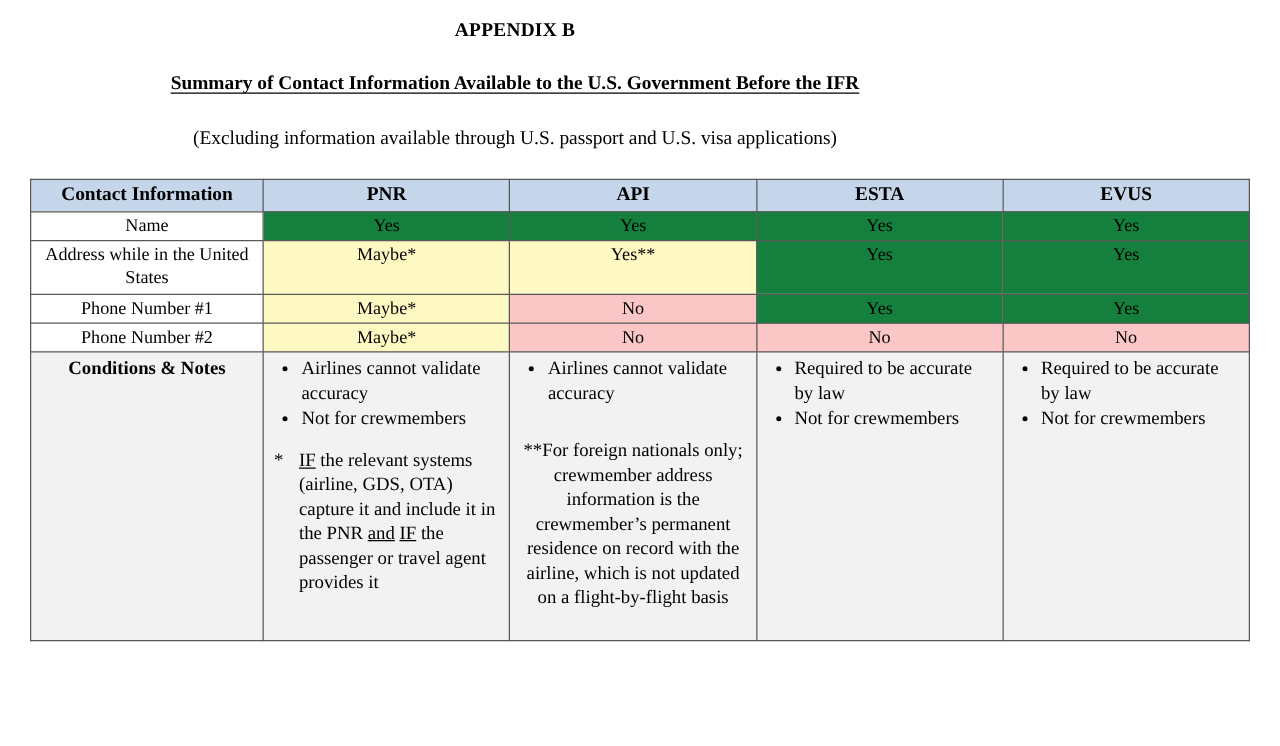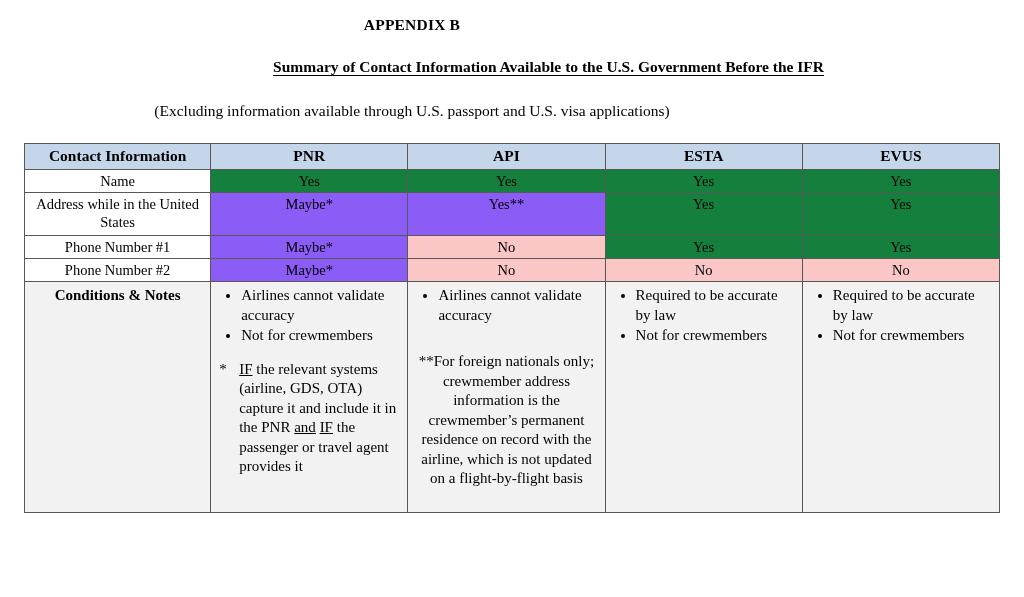--- a/index.html
+++ b/index.html
@@ -24,21 +24,21 @@
   
   .appendix-title {
     text-align: center;
     font-weight: bold;
     font-size: 15.5px;
     letter-spacing: 0.2px;
     margin: 0;
     padding-top: 16px;
   }
   .doc-title {
-    text-align: right;
+    text-align: center;
     font-weight: bold;
     font-size: 15.5px;
     margin: 0;
     padding-top: 24px;
   }
   .doc-title span {
     text-decoration: underline;
     text-underline-offset: 3px;
   }
   .doc-subtitle {
@@ -99,21 +99,21 @@
   }
 
   
   td.val {
     vertical-align: middle;
     padding-top: 3px;
     padding-bottom: 3px;
   }
   td.val.v-yes    { background: #15803d; }
   td.val.v-no     { background: #fbc6c6; }
-  td.val.v-maybe  { background: #8b5cf6; }
+  td.val.v-maybe  { background: #fef9c3; }
 
   tr.r-name td.val   { height: 18px; }
   tr.r-addr td.val,
   tr.r-addr td.rowlabel { height: 38px; }
   tr.r-ph1 td.val,
   tr.r-ph2 td.val,
   tr.r-email td.val  { height: 17px; }
 
   
   tr.notes td {

